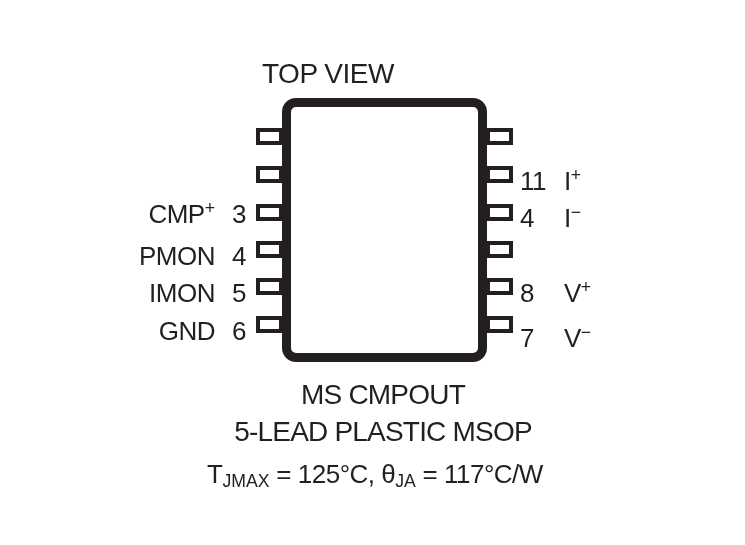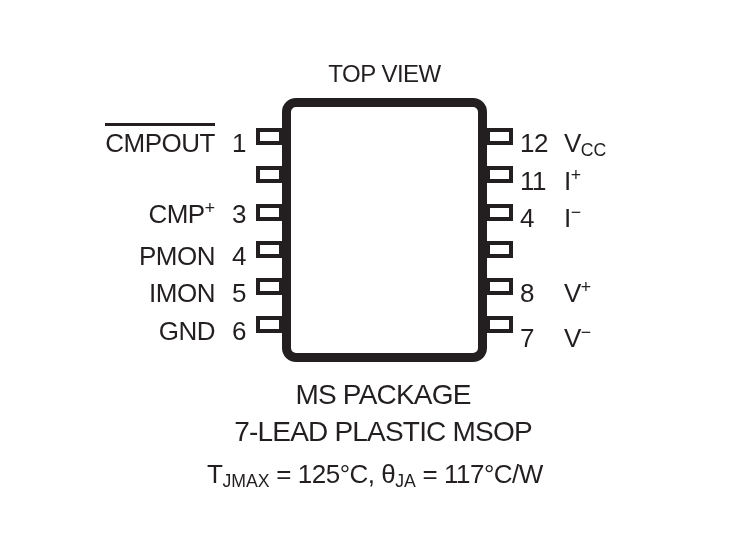--- a/index.html
+++ b/index.html
@@ -6,21 +6,21 @@
     --ink:#231f20;
     --background:#ffffff;
   }
   *{margin:0;padding:0;box-sizing:border-box;}
   html,body{width:745px;height:545px;background:var(--background);overflow:hidden;}
   body{font-family:"Liberation Sans", sans-serif;color:var(--ink);}
   #canvas{position:relative;width:745px;height:545px;background:var(--background);}
 
   .title{
     position:absolute;top:59px;left:262px;width:245px;
-    text-align:center;font-size:24px;line-height:30px;letter-spacing:-0.5px;
+    font-size:28px;line-height:30px;letter-spacing:-0.5px;
     white-space:nowrap;
   }
 
   .package-body{
     position:absolute;left:282px;top:98px;width:205px;height:264px;
     border:9px solid var(--ink);border-radius:14px;background:var(--background);
   }
 
   .stub{
     position:absolute;width:27px;height:17px;
@@ -69,54 +69,48 @@
   <div class="stub stub-l" style="top:278px"></div>
   <div class="stub stub-l" style="top:316px"></div>
 
   <div class="stub stub-r" style="top:128px"></div>
   <div class="stub stub-r" style="top:166px"></div>
   <div class="stub stub-r" style="top:204px"></div>
   <div class="stub stub-r" style="top:241px"></div>
   <div class="stub stub-r" style="top:278px"></div>
   <div class="stub stub-r" style="top:316px"></div>
 
-  <div class="row row-l" style="top:121px">
-    <span><span class="lbl-main overline">CMPOUT</span><sup class="sup"></sup></span><span class="num">1</span>
-  </div>
   <div class="row row-l" style="top:192px">
     <span><span class="lbl-main">CMP</span><sup class="sup">+</sup></span><span class="num">3</span>
   </div>
   <div class="row row-l" style="top:234px">
     <span><span class="lbl-main">PMON</span><sup class="sup"></sup></span><span class="num">4</span>
   </div>
   <div class="row row-l" style="top:271px">
     <span><span class="lbl-main">IMON</span><sup class="sup"></sup></span><span class="num">5</span>
   </div>
   <div class="row row-l" style="top:309px">
     <span><span class="lbl-main">GND</span><sup class="sup"></sup></span><span class="num">6</span>
   </div>
 
-  <div class="row row-r" style="top:121px">
-    <span class="num num-r">12</span><span><span>V</span><sup class="sup"></sup><sub class="sub">CC</sub></span>
-  </div>
   <div class="row row-r" style="top:159px">
     <span class="num num-r">11</span><span><span>I</span><sup class="sup">+</sup><sub class="sub"></sub></span>
   </div>
   <div class="row row-r" style="top:196px">
     <span class="num num-r">4</span><span><span>I</span><sup class="sup">−</sup><sub class="sub"></sub></span>
   </div>
   <div class="row row-r" style="top:271px">
     <span class="num num-r">8</span><span><span>V</span><sup class="sup">+</sup><sub class="sub"></sub></span>
   </div>
   <div class="row row-r" style="top:316px">
     <span class="num num-r">7</span><span><span>V</span><sup class="sup">−</sup><sub class="sub"></sub></span>
   </div>
 
   <div class="caption">
-    <div>MS PACKAGE</div>
-    <div>7-LEAD PLASTIC MSOP</div>
+    <div>MS CMPOUT</div>
+    <div>5-LEAD PLASTIC MSOP</div>
   </div>
 
   <div class="thermal">
     <span>T</span><sub class="sub2">JMAX</sub><span> = 125°C, </span><span>θ</span><sub class="sub2">JA</sub><span> = 117°C/W</span>
   </div>
 
 </div>
 
 </body></html>

